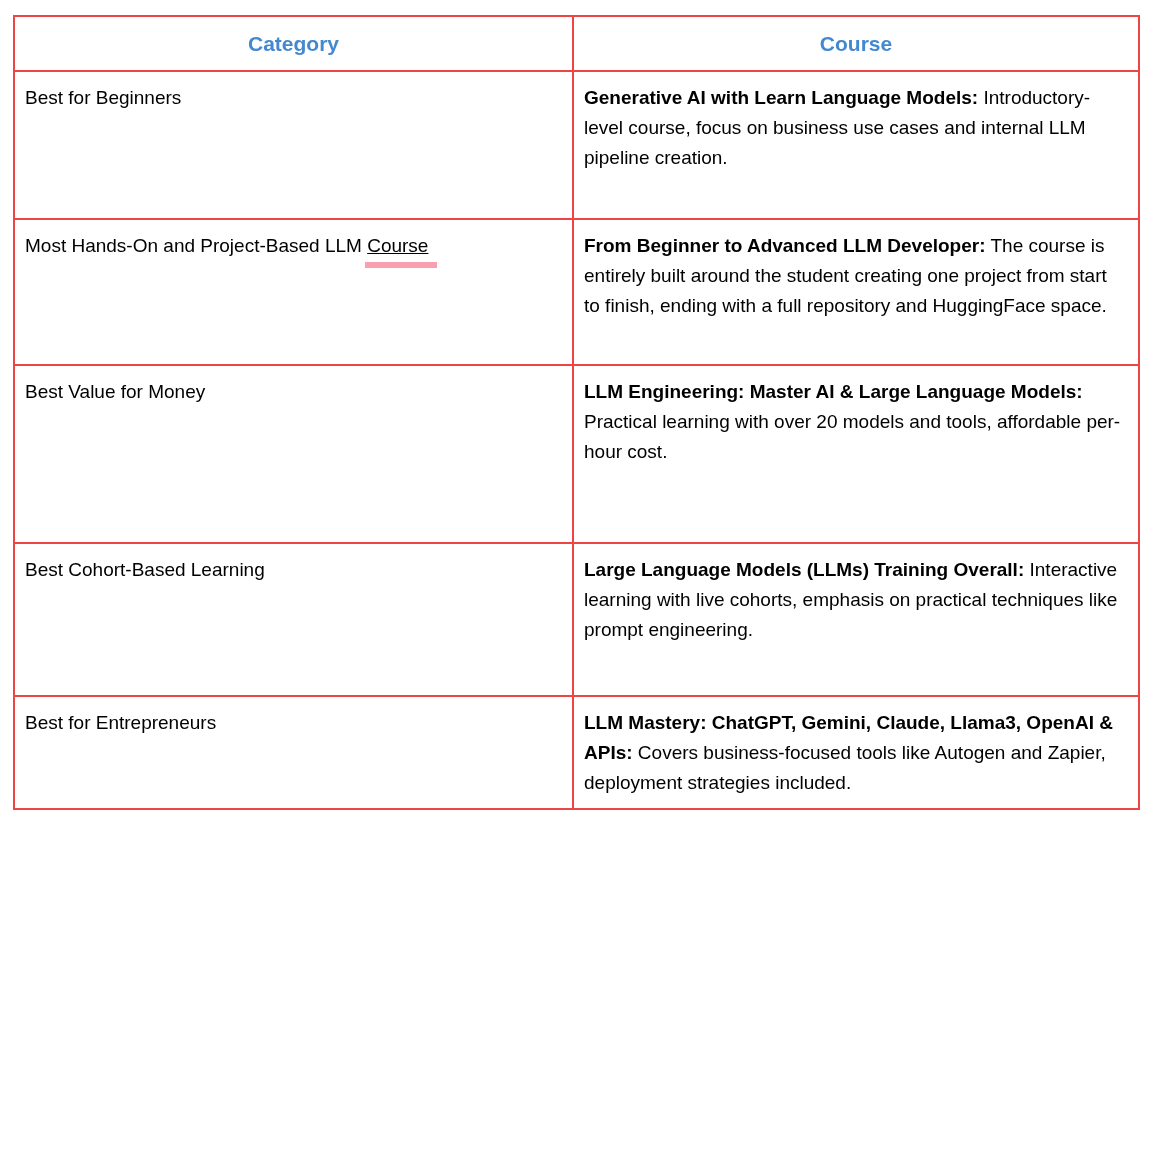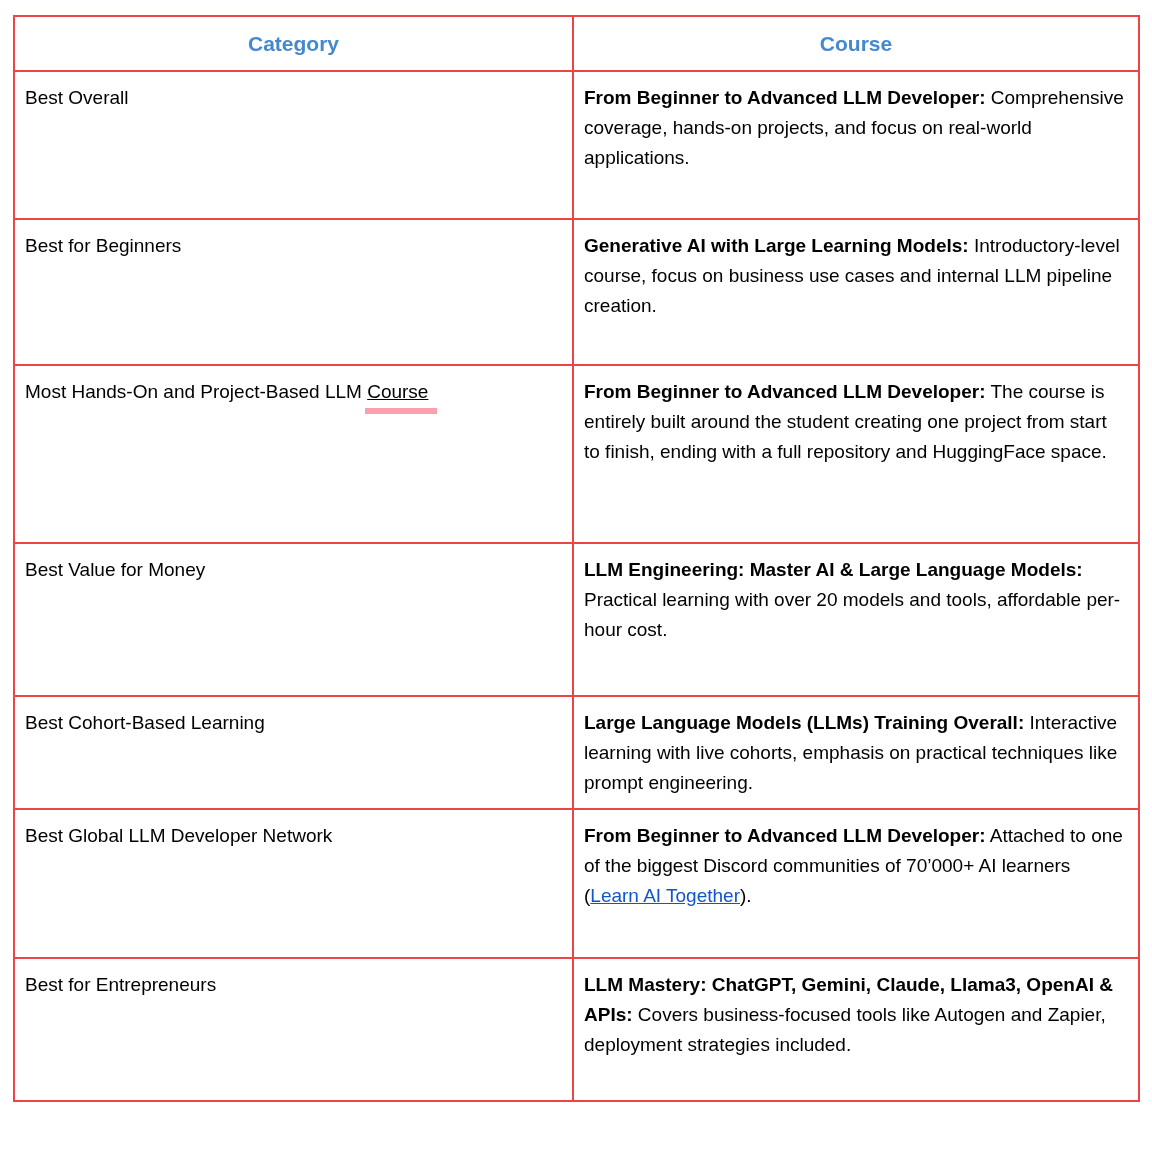--- a/index.html
+++ b/index.html
@@ -85,42 +85,34 @@
       <col class="course-col">
     </colgroup>
     <thead>
       <tr>
         <th>Category</th>
         <th>Course</th>
       </tr>
     </thead>
     <tbody id="table-body">
         <tr>
-          <td><span>Best Overall</span></td>
-          <td><span class="course-title">From Beginner to Advanced LLM Developer:</span> <span>Comprehensive coverage, hands-on projects, and focus on real-world applications.</span></td>
-        </tr>
-        <tr>
           <td><span>Best for Beginners</span></td>
-          <td><span class="course-title">Generative AI with Large Learning Models:</span> <span>Introductory-level course, focus on business use cases and internal LLM pipeline creation.</span></td>
+          <td><span class="course-title">Generative AI with Learn Language Models:</span> <span>Introductory-level course, focus on business use cases and internal LLM pipeline creation.</span></td>
         </tr>
         <tr>
           <td><span>Most Hands-On and Project-Based LLM </span><span class="marked-word">Course</span></td>
           <td><span class="course-title">From Beginner to Advanced LLM Developer:</span> <span>The course is entirely built around the student creating one project from start to finish, ending with a full repository and HuggingFace space.</span></td>
         </tr>
         <tr>
           <td><span>Best Value for Money</span></td>
           <td><span class="course-title">LLM Engineering: Master AI &amp; Large Language Models:</span> <span>Practical learning with over 20 models and tools, affordable per-hour cost.</span></td>
         </tr>
         <tr>
           <td><span>Best Cohort-Based Learning</span></td>
           <td><span class="course-title">Large Language Models (LLMs) Training Overall:</span> <span>Interactive learning with live cohorts, emphasis on practical techniques like prompt engineering.</span></td>
         </tr>
         <tr>
-          <td><span>Best Global LLM Developer Network</span></td>
-          <td><span class="course-title">From Beginner to Advanced LLM Developer:</span> <span>Attached to one of the biggest Discord communities of 70’000+ AI learners (</span><a class="doc-link">Learn AI Together</a><span>).</span></td>
-        </tr>
-        <tr>
           <td><span>Best for Entrepreneurs</span></td>
           <td><span class="course-title">LLM Mastery: ChatGPT, Gemini, Claude, Llama3, OpenAI &amp; APIs:</span> <span>Covers business-focused tools like Autogen and Zapier, deployment strategies included.</span></td>
         </tr>
       </tbody>
   </table>
 </div>
 
 </body></html>

